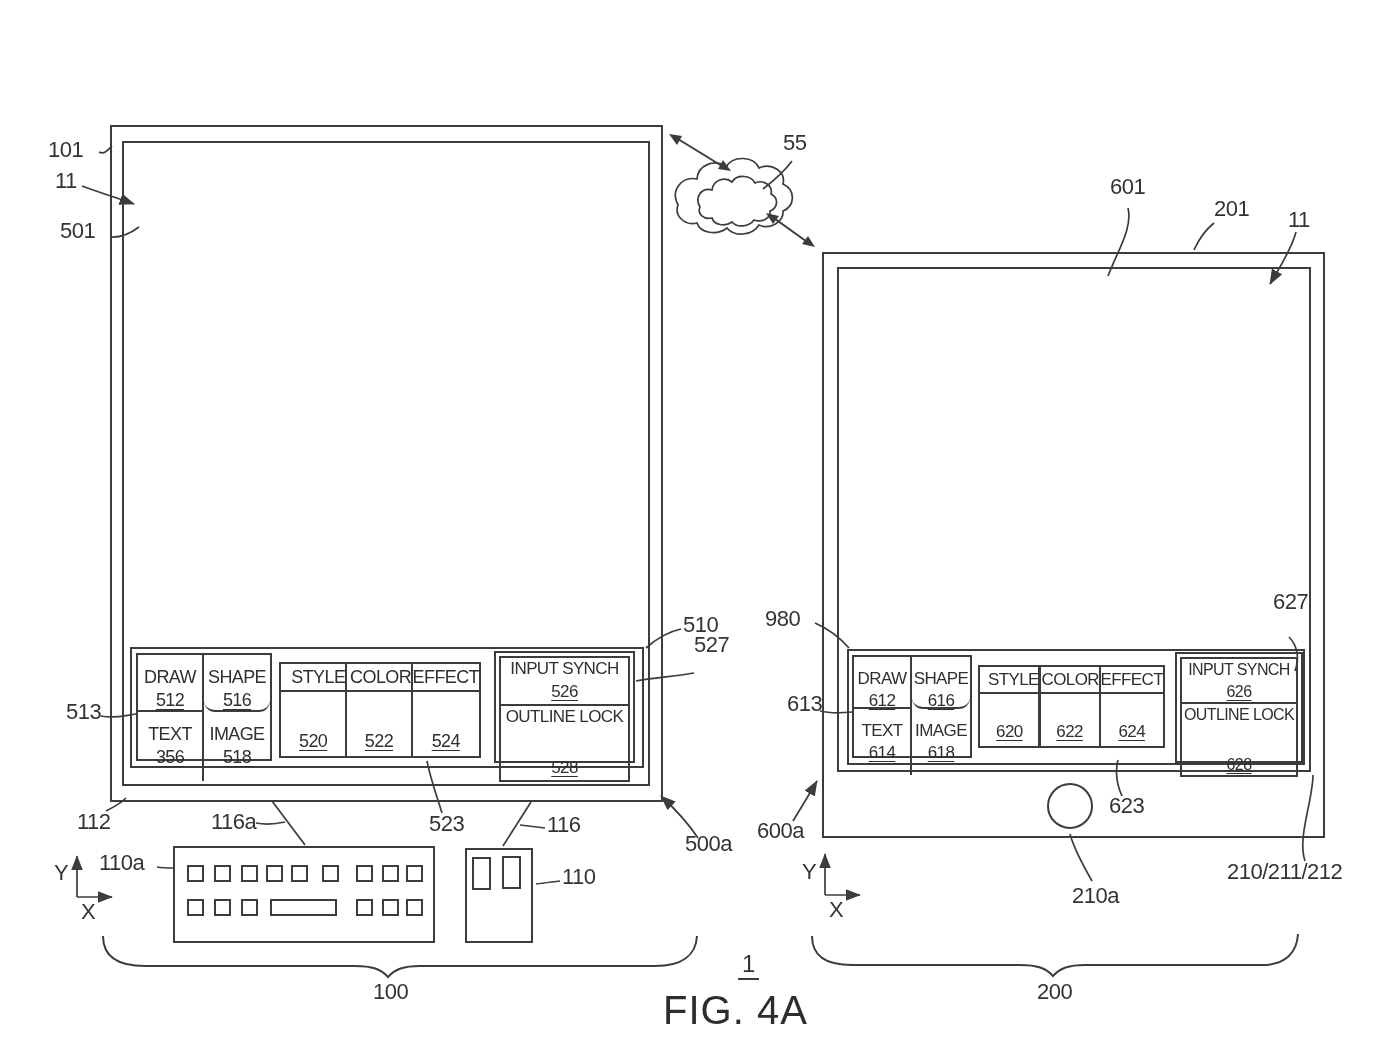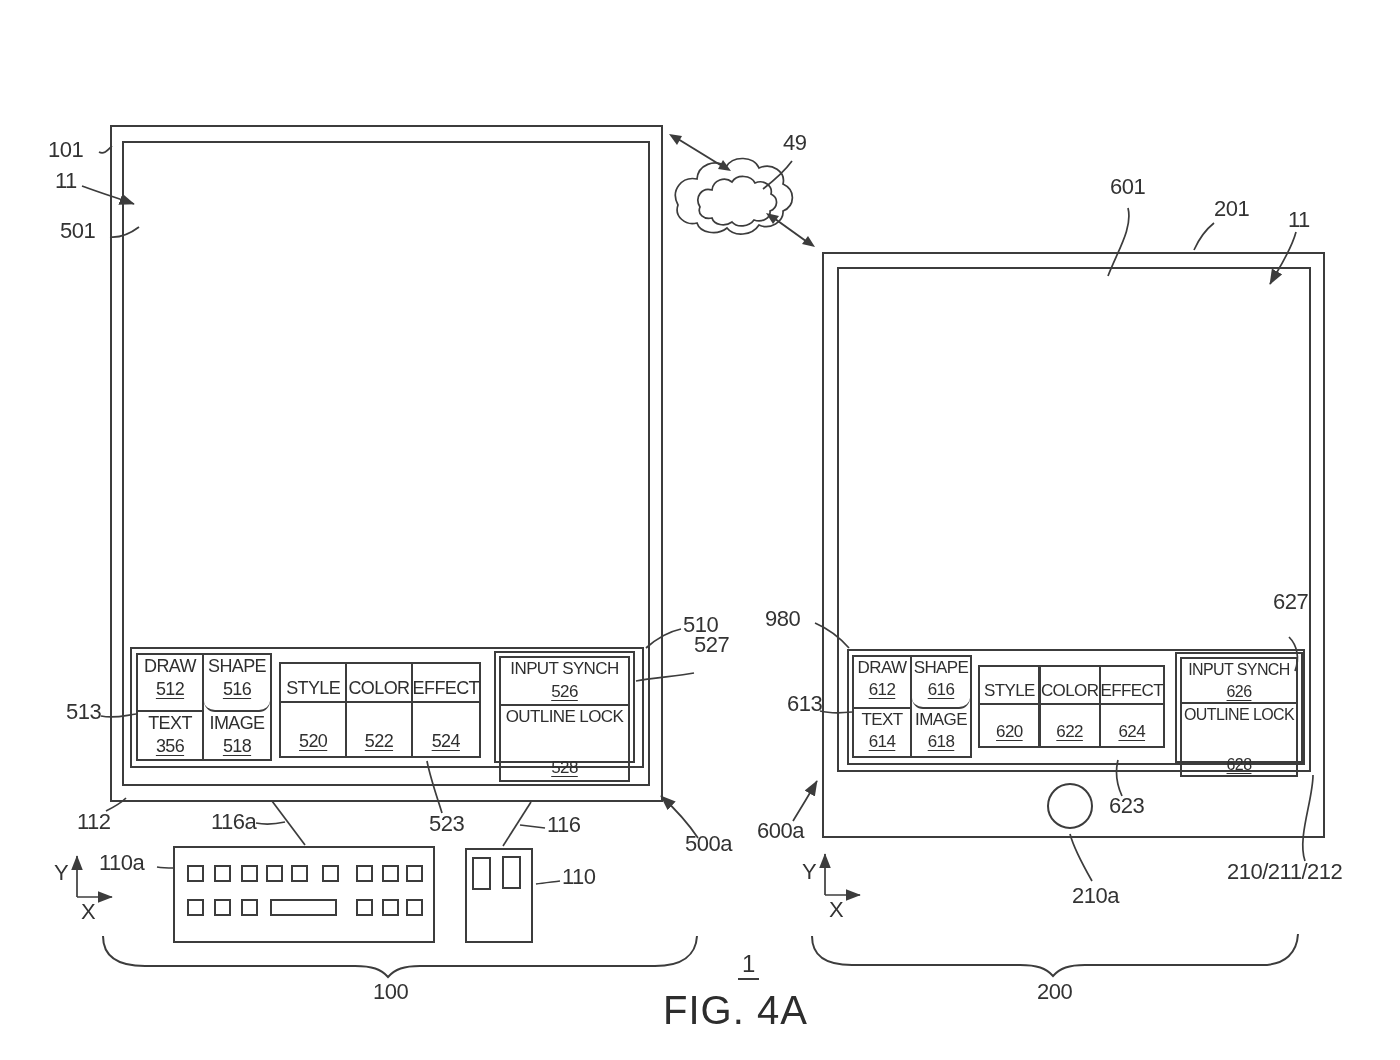--- a/index.html
+++ b/index.html
@@ -9,31 +9,31 @@
   .ref{position:absolute;font-size:22px;letter-spacing:-0.5px;color:#333;white-space:nowrap;line-height:1;}
   .axis-label{position:absolute;font-size:22px;color:#333;line-height:1;}
   .fig-num{position:absolute;font-size:24px;color:#333;border-bottom:2px solid #3c3c3c;padding:0 4px 1px;line-height:1.1;}
   .fig-caption{position:absolute;font-size:40px;letter-spacing:1px;color:#2d2d2d;line-height:1;}
   svg.overlay{position:absolute;left:0;top:0;z-index:10;pointer-events:none;}
   .lbl-layer{position:absolute;left:0;top:0;width:100%;height:100%;z-index:12;pointer-events:none;}
 
   
   .tool-grid{position:absolute;display:grid;grid-template-columns:1fr 1fr;box-sizing:border-box;
              border:2.5px solid #3c3c3c;}
-  .g-cell{display:flex;flex-direction:column;align-items:center;justify-content:flex-start;
-          font-size:18px;letter-spacing:-0.6px;line-height:1.3;box-sizing:border-box;padding:0 0;}
+  .g-cell{display:flex;flex-direction:column;align-items:center;justify-content:space-between;
+          font-size:18px;letter-spacing:-0.6px;line-height:1.3;box-sizing:border-box;padding:11px 0;}
   .g-cell:nth-child(1){border-right:2.5px solid #3c3c3c;border-bottom:2.5px solid #3c3c3c;}
   .g-cell:nth-child(2){border-bottom:2.5px solid #3c3c3c;border-radius:11px;}
   .g-cell:nth-child(3){border-right:2.5px solid #3c3c3c;}
   .t-num{text-decoration:underline;text-underline-offset:3px;}
   .panel-row{position:absolute;display:flex;box-sizing:border-box;}
   .p-cell{flex:1 1 33%;display:flex;flex-direction:column;align-items:center;box-sizing:border-box;
           border:2.5px solid #3c3c3c;font-size:18px;letter-spacing:-0.6px;}
   .p-cell + .p-cell{margin-left:-2.5px;}
-  .p-head{width:100%;text-align:center;border-bottom:2.5px solid #3c3c3c;padding:14px 0 2px;box-sizing:border-box;}
+  .p-head{width:100%;text-align:right;border-bottom:2.5px solid #3c3c3c;padding:3px 0 2px;box-sizing:border-box;}
   .p-num{margin-top:auto;padding-bottom:4px;text-decoration:underline;text-underline-offset:3px;}
   .synch-outer{position:absolute;border:2.5px solid #3c3c3c;box-sizing:border-box;padding:3px;
                display:flex;flex-direction:column;}
   .s-cell{flex:1;border:2px solid #3c3c3c;box-sizing:border-box;display:flex;flex-direction:column;
           align-items:center;justify-content:center;font-size:17px;letter-spacing:-0.6px;line-height:1.35;}
   .s-cell + .s-cell{margin-top:-2px;gap:28px;}
 
   
   .key{position:absolute;width:17px;height:17px;border:2px solid #3c3c3c;box-sizing:border-box;}
   .spacebar{position:absolute;width:67px;height:17px;border:2px solid #3c3c3c;box-sizing:border-box;}
@@ -224,21 +224,21 @@
       <path d="M825,895 L825,854" marker-end="url(#ah)"></path>
       <path d="M825,895 L860,895" marker-end="url(#ah)"></path>
     </g>
   </svg>
 
   <div class="lbl-layer">
 
     <div class="ref" style="left:48px;top:139px">101</div>
     <div class="ref" style="left:55px;top:170px">11</div>
     <div class="ref" style="left:60px;top:220px">501</div>
-    <div class="ref" style="left:783px;top:132px">49</div>
+    <div class="ref" style="left:783px;top:132px">55</div>
     <div class="ref" style="left:683px;top:614px">510</div>
     <div class="ref" style="left:694px;top:634px">527</div>
     <div class="ref" style="left:66px;top:701px">513</div>
     <div class="ref" style="left:429px;top:813px">523</div>
     <div class="ref" style="left:77px;top:811px">112</div>
     <div class="ref" style="left:211px;top:811px">116a</div>
     <div class="ref" style="left:99px;top:852px">110a</div>
     <div class="ref" style="left:547px;top:814px">116</div>
     <div class="ref" style="left:562px;top:866px">110</div>
     <div class="ref" style="left:685px;top:833px">500a</div>

